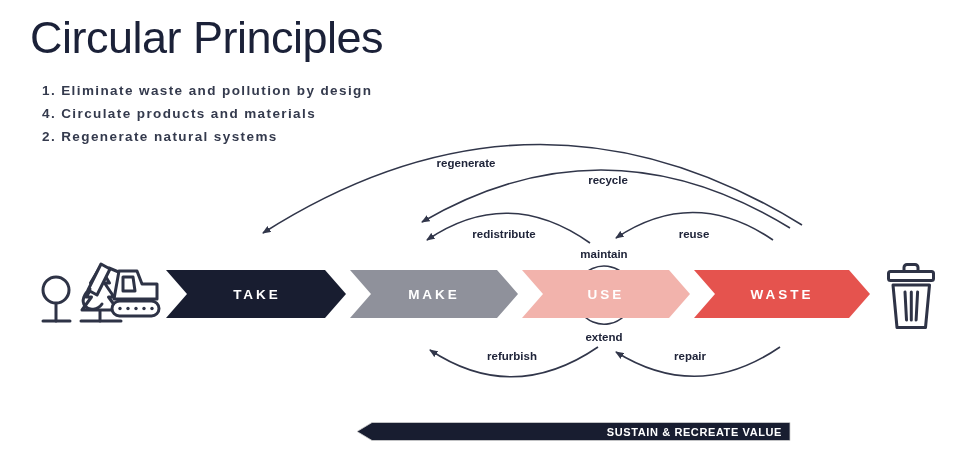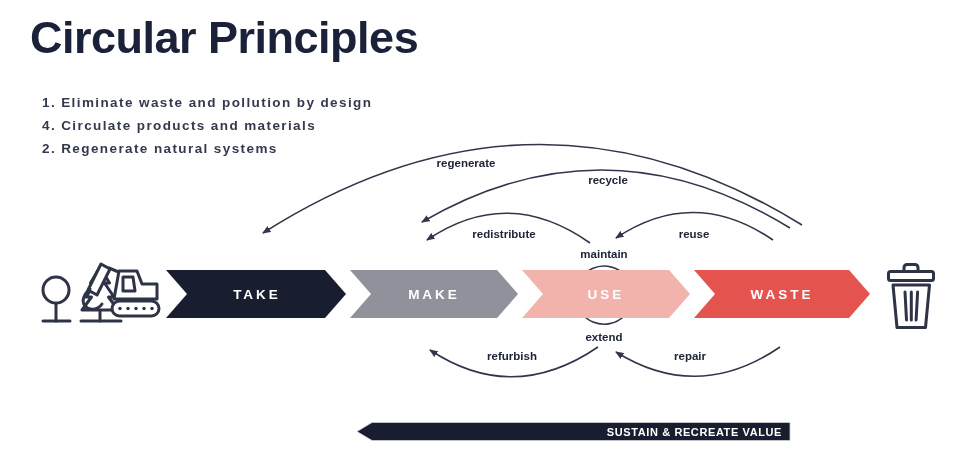--- a/index.html
+++ b/index.html
@@ -10,28 +10,28 @@
     height: 452px;
     background: #ffffff;
     font-family: "Liberation Sans", "DejaVu Sans", sans-serif;
     overflow: hidden;
   }
   .title {
     position: absolute;
     left: 30px;
     top: 12px;
     font-size: 45px;
-    font-weight: 700;
+    font-weight: 400;
     letter-spacing: -0.5px;
     color: #1b2138;
   }
   .principles {
     position: absolute;
     left: 42px;
-    top: 91px;
+    top: 79px;
   }
   .principle {
     font-size: 13.5px;
     font-weight: 600;
     letter-spacing: 1.4px;
     color: #343a4d;
     line-height: 23px;
     white-space: nowrap;
   }
   svg.diagram { position: absolute; left: 0; top: 0; }

